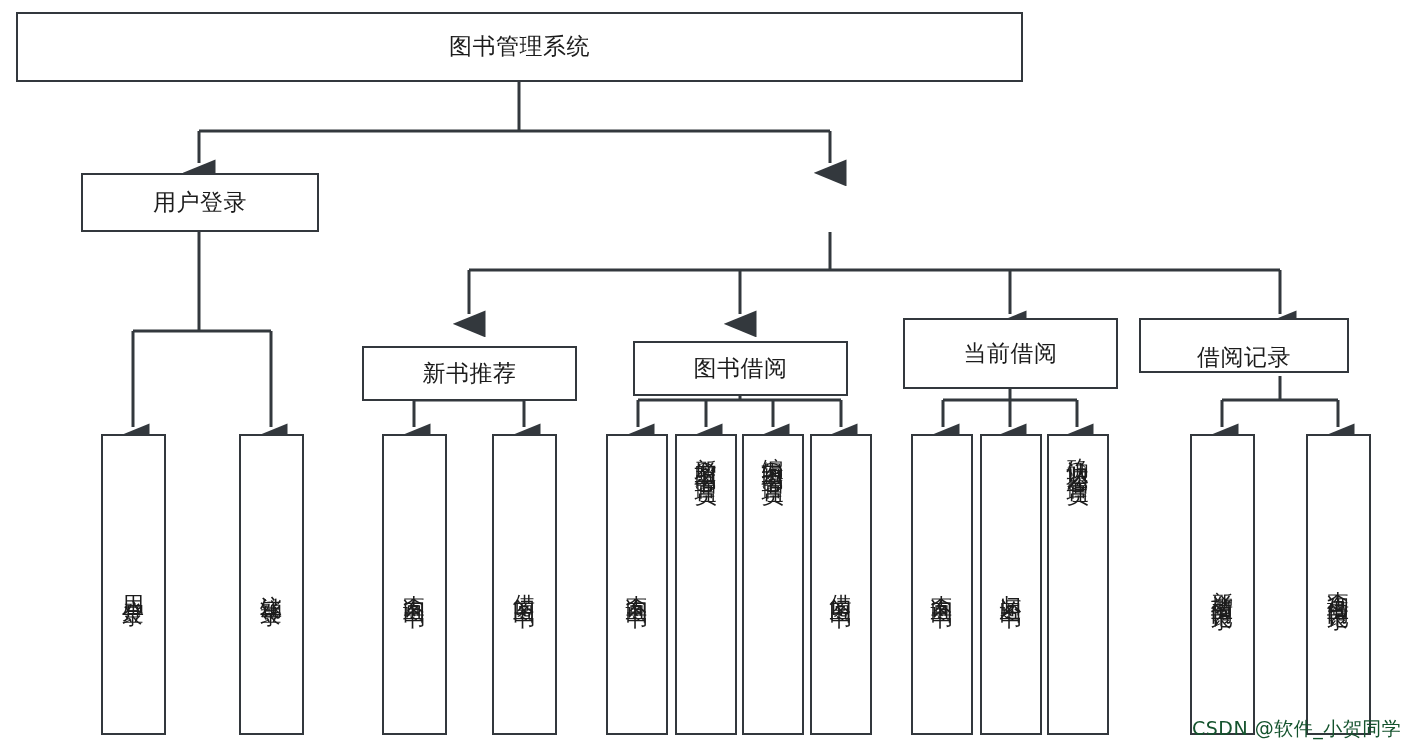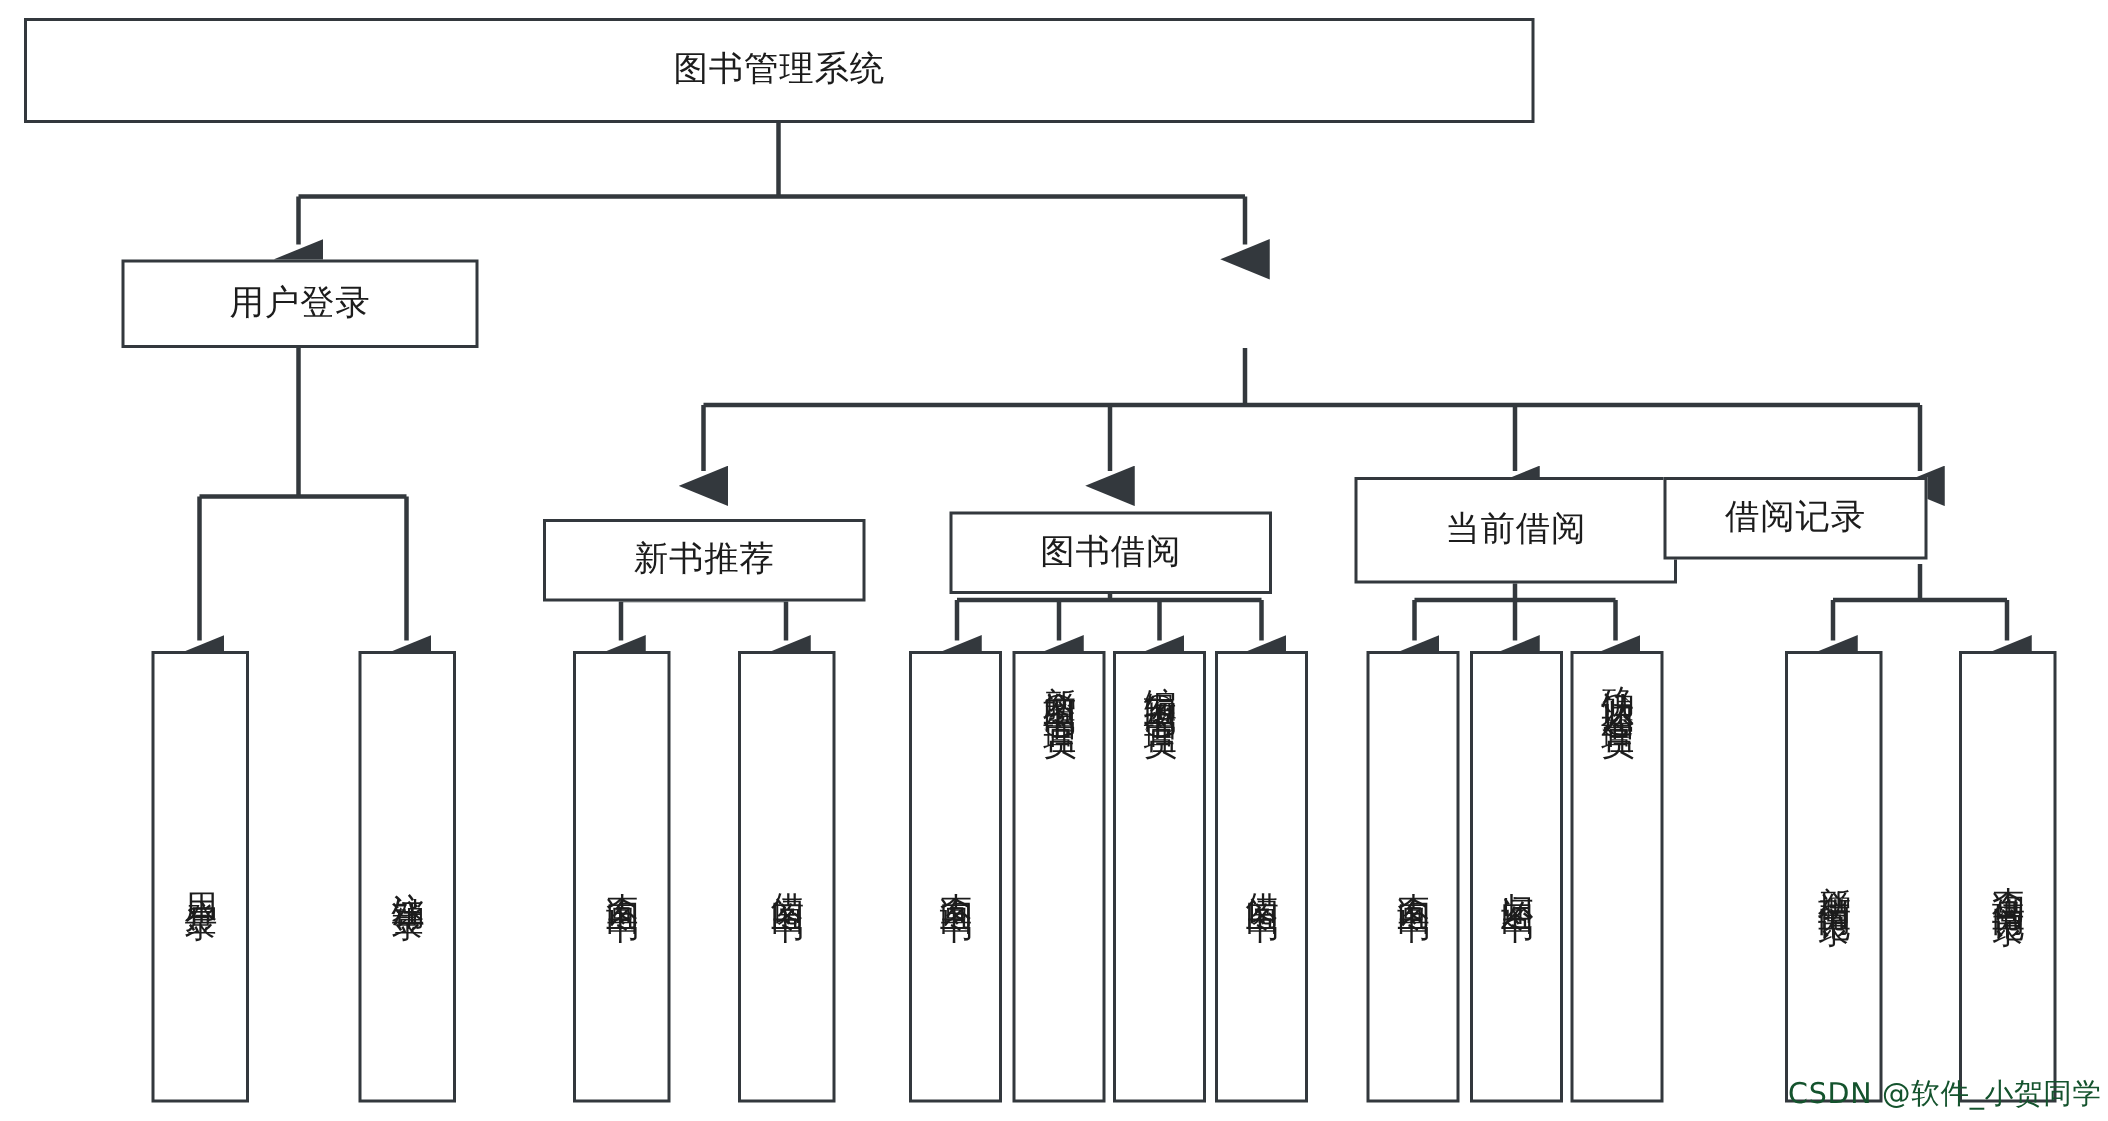--- a/index.html
+++ b/index.html
@@ -150,21 +150,21 @@
   </div>
 
   <div class="node horizontal" style="left:633px; top:318px; width:215px; height:55px;margin-top:23px;">
     <span class="node-label">图书借阅</span>
   </div>
 
   <div class="node horizontal" style="left:903px; top:318px; width:215px; height:71px;">
     <span class="node-label">当前借阅</span>
   </div>
 
-  <div class="node horizontal" style="left:1109px; top:318px; width:176px; height:55px;">
+  <div class="node horizontal" style="left:1139px; top:318px; width:210px; height:55px;align-items:flex-end;">
     <span class="node-label">借阅记录</span>
   </div>
 
   <div class="node vertical center-text" style="left:101px; top:434px; width:65px; height:301px;">
     <span class="node-label">用户登录</span>
   </div>
 
   <div class="node vertical center-text" style="left:239px; top:434px; width:65px; height:301px;">
     <span class="node-label">注销登录</span>
   </div>

